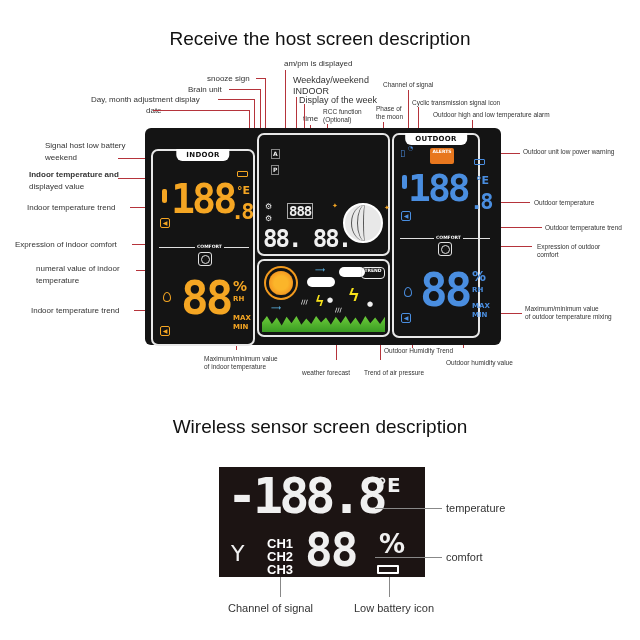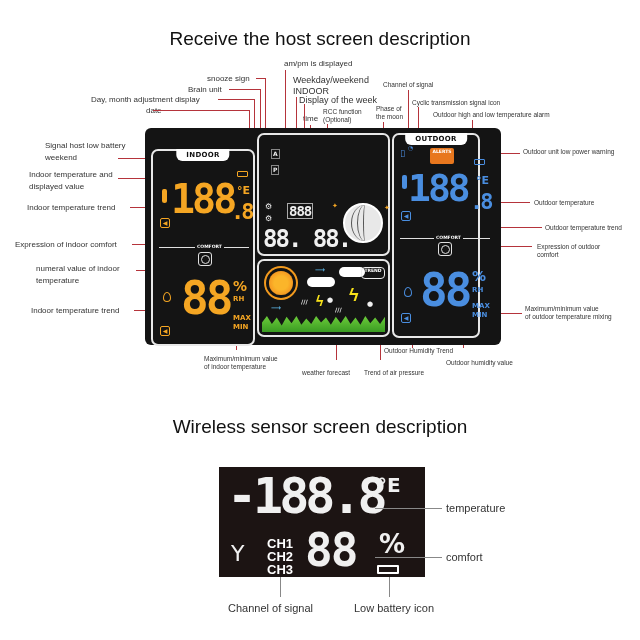--- a/index.html
+++ b/index.html
@@ -62,21 +62,21 @@
 <div class="lbl sm" style="left:323px;top:108px;">RCC function</div>
 <div class="lbl sm" style="left:323px;top:116px;">(Optional)</div>
 <div class="lbl sm" style="left:376px;top:105px;">Phase of</div>
 <div class="lbl sm" style="left:376px;top:113px;">the moon</div>
 <div class="lbl sm" style="left:383px;top:81px;">Channel of signal</div>
 <div class="lbl sm" style="left:412px;top:99px;">Cyclic transmission signal icon</div>
 <div class="lbl sm" style="left:433px;top:111px;">Outdoor high and low temperature alarm</div>
 
 <div class="lbl" style="left:45px;top:141px;text-align:right;">Signal host low battery</div>
 <div class="lbl" style="left:45px;top:153px;">weekend</div>
-<div class="lbl" style="left:29px;top:170px;">Indoor temperature and</div>
+<div class="lbl" style="left:29px;top:170px;font-weight:bold;">Indoor temperature and</div>
 <div class="lbl" style="left:29px;top:182px;">displayed value</div>
 <div class="lbl" style="left:27px;top:203px;">Indoor temperature trend</div>
 <div class="lbl" style="left:15px;top:240px;">Expression of indoor comfort</div>
 <div class="lbl" style="left:36px;top:264px;">numeral value of indoor</div>
 <div class="lbl" style="left:36px;top:276px;">temperature</div>
 <div class="lbl" style="left:31px;top:306px;">Indoor temperature trend</div>
 
 <div class="lbl sm" style="left:204px;top:355px;">Maximum/minimum value</div>
 <div class="lbl sm" style="left:204px;top:363px;">of indoor temperature</div>
 <div class="lbl sm" style="left:302px;top:369px;">weather forecast</div>

